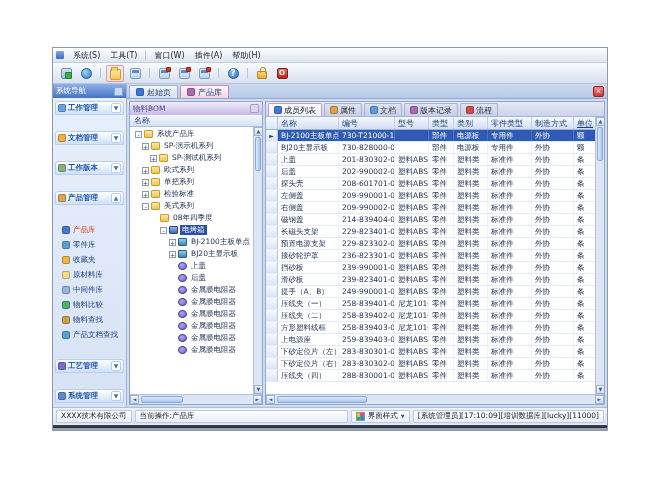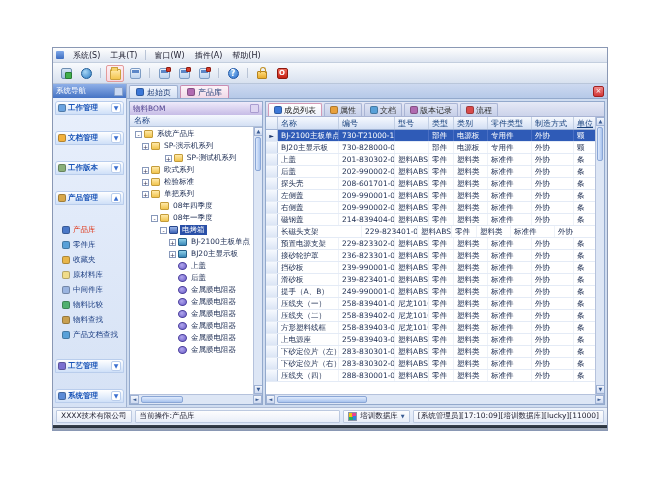--- a/index.html
+++ b/index.html
@@ -261,49 +261,49 @@
                 <div class="tnode" style="padding-left: 5px;">
                   <span class="texp">-</span>
                   <span class="tico folder"></span>
                   <span class="tlabel">系统产品库</span>
                 </div>
                 <div class="tnode" style="padding-left: 12px;">
                   <span class="texp">+</span>
                   <span class="tico folder"></span>
                   <span class="tlabel">SP-演示机系列</span>
                 </div>
-                <div class="tnode" style="padding-left: 20px; justify-content: center;">
+                <div class="tnode" style="padding-left: 20px;">
                   <span class="texp">+</span>
                   <span class="tico folder"></span>
                   <span class="tlabel">SP-测试机系列</span>
                 </div>
                 <div class="tnode" style="padding-left: 12px;">
                   <span class="texp">+</span>
                   <span class="tico folder"></span>
                   <span class="tlabel">欧式系列</span>
                 </div>
                 <div class="tnode" style="padding-left: 12px;">
                   <span class="texp">+</span>
                   <span class="tico folder"></span>
-                  <span class="tlabel">检验标准</span>
+                  <span class="tlabel">单把系列</span>
                 </div>
                 <div class="tnode" style="padding-left: 12px;">
                   <span class="texp">+</span>
                   <span class="tico folder"></span>
-                  <span class="tlabel">单把系列</span>
+                  <span class="tlabel">检验标准</span>
+                </div>
+                <div class="tnode" style="padding-left: 12px;">
+                  <span class="texp">-</span>
+                  <span class="tico folder"></span>
+                  <span class="tlabel">美式系列</span>
                 </div>
                 <div class="tnode" style="padding-left: 21px;">
                   <span class="texp-sp"></span>
                   <span class="tico folder"></span>
                   <span class="tlabel">08年四季度</span>
-                </div>
-                <div class="tnode" style="padding-left: 21px;">
-                  <span class="texp">-</span>
-                  <span class="tico folder"></span>
-                  <span class="tlabel">08年一季度</span>
                 </div>
                 <div class="tnode selected" style="padding-left: 30px;">
                   <span class="texp">-</span>
                   <span class="tico product"></span>
                   <span class="tlabel">电烤箱</span>
                 </div>
                 <div class="tnode" style="padding-left: 39px;">
                   <span class="texp">+</span>
                   <span class="tico board"></span>
                   <span class="tlabel">BJ-2100主板单点</span>
@@ -489,21 +489,21 @@
                     <div class="gc" style="width: 56px;">214-839404-01X</div>
                     <div class="gc" style="width: 34px;">塑料ABS</div>
                     <div class="gc" style="width: 25px;">零件</div>
                     <div class="gc" style="width: 34px;">塑料类</div>
                     <div class="gc" style="width: 44px;">标准件</div>
                     <div class="gc" style="width: 42px;">外协</div>
                     <div class="gc" style="width: 22px;">条</div>
                   </div>
                   <div class="grow">
                     <div class="gc ind" style="width: 12px;"></div>
-                    <div class="gc" style="width: 84px;">长磁头支架</div>
+                    <div class="gc" style="width: 61px;">长磁头支架</div>
                     <div class="gc" style="width: 56px;">229-823401-00X</div>
                     <div class="gc" style="width: 34px;">塑料ABS</div>
                     <div class="gc" style="width: 25px;">零件</div>
                     <div class="gc" style="width: 34px;">塑料类</div>
                     <div class="gc" style="width: 44px;">标准件</div>
                     <div class="gc" style="width: 42px;">外协</div>
                     <div class="gc" style="width: 22px;">条</div>
                   </div>
                   <div class="grow">
                     <div class="gc ind" style="width: 12px;"></div>
@@ -660,21 +660,21 @@
 
   <div class="statusbar">
     <div class="st-cell">
       <span>XXXX技术有限公司</span>
     </div>
     <div class="st-cell st-op">
       <span>当前操作:产品库</span>
     </div>
     <div class="st-cell">
       <span class="style-icon"></span>
-      <span>培训数据库</span>
+      <span>界面样式</span>
       <span class="chev-dn">▼</span>
     </div>
     <div class="st-cell">
       <span>[系统管理员][17:10:09][培训数据库][lucky][11000]</span>
     </div>
   </div>
   <div class="window-edge"></div>
 </div>
 
 </body></html>

